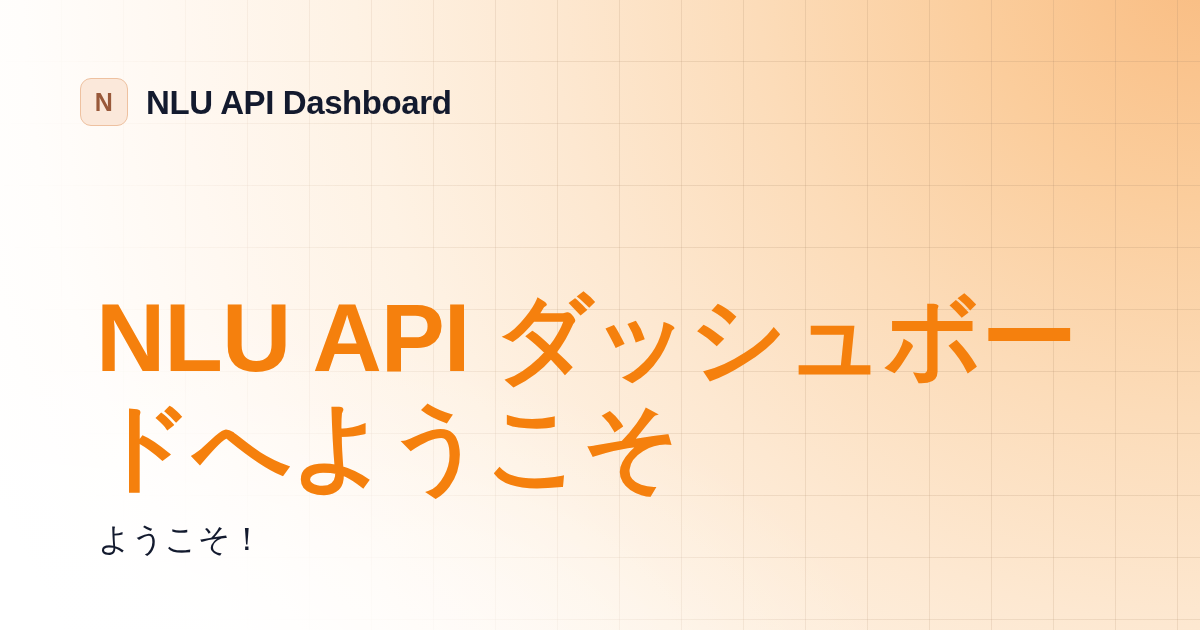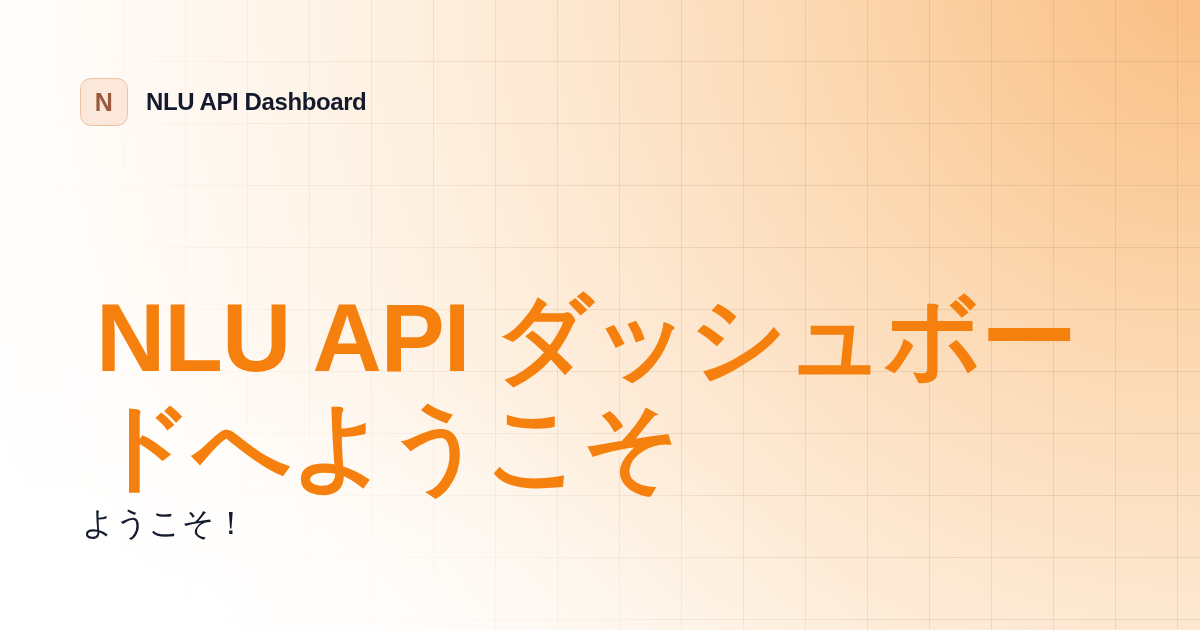--- a/index.html
+++ b/index.html
@@ -112,21 +112,21 @@
 
   .brand-badge-letter {
     font-size: 25px;
     font-weight: 700;
     color: #99593a;
     line-height: 1;
     letter-spacing: 0.2px;
   }
 
   .brand-title {
-    font-size: 24px;
+    font-size: 33px;
     font-weight: 700;
     color: #131a2e;
     letter-spacing: -0.4px;
     line-height: 1;
     white-space: nowrap;
   }
 
   .headline {
     position: absolute;
     left: 80px;
@@ -142,21 +142,21 @@
 
   .subtitle {
     position: absolute;
     left: 82px;
     top: 503px;
     font-size: 32px;
     font-weight: 400;
     color: #131a2e;
     line-height: 1.3;
     letter-spacing: 0.5px;
-    margin: 0;
+    margin: 16px;
   }
 </style>
 </head>
 <body>
 
 <div class="og-card">
 
   <div class="bg-base"></div>
   <div class="bg-glow"></div>
   <div class="bg-grid"></div>

